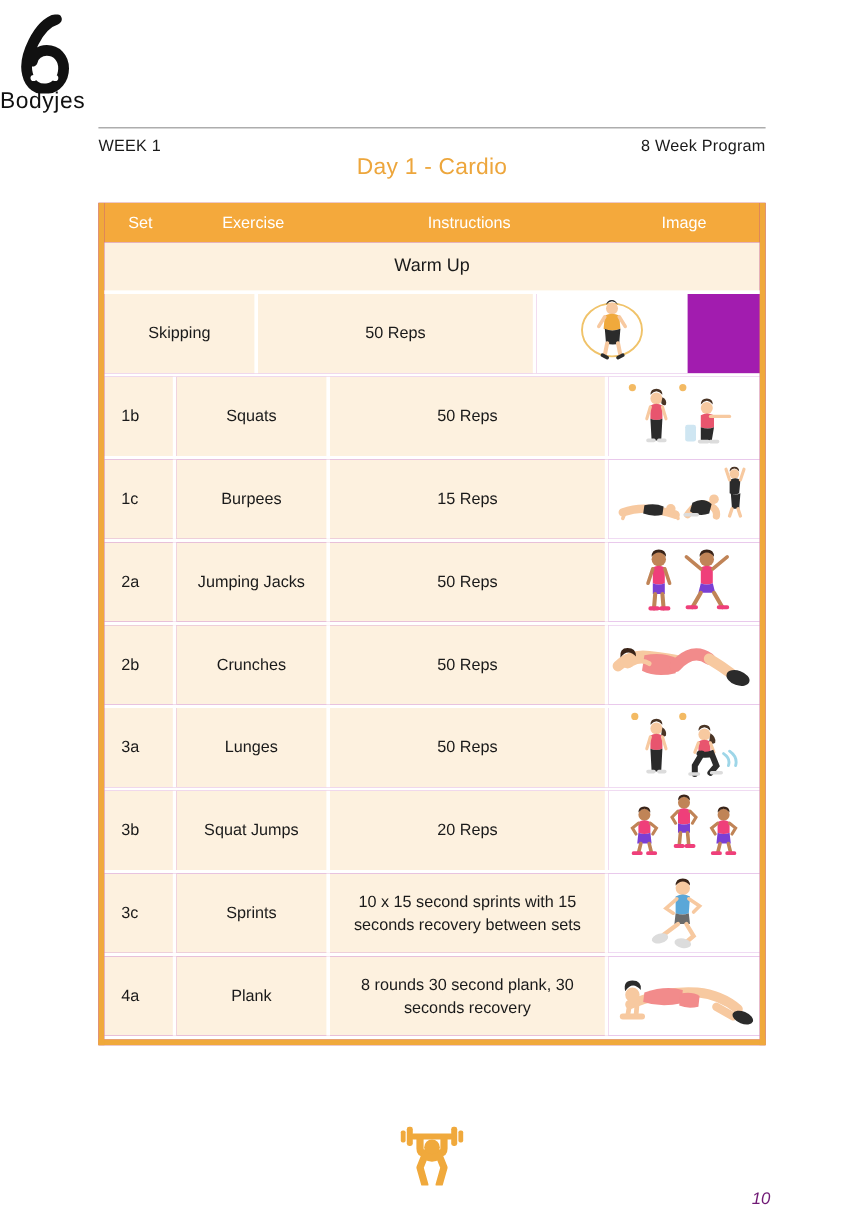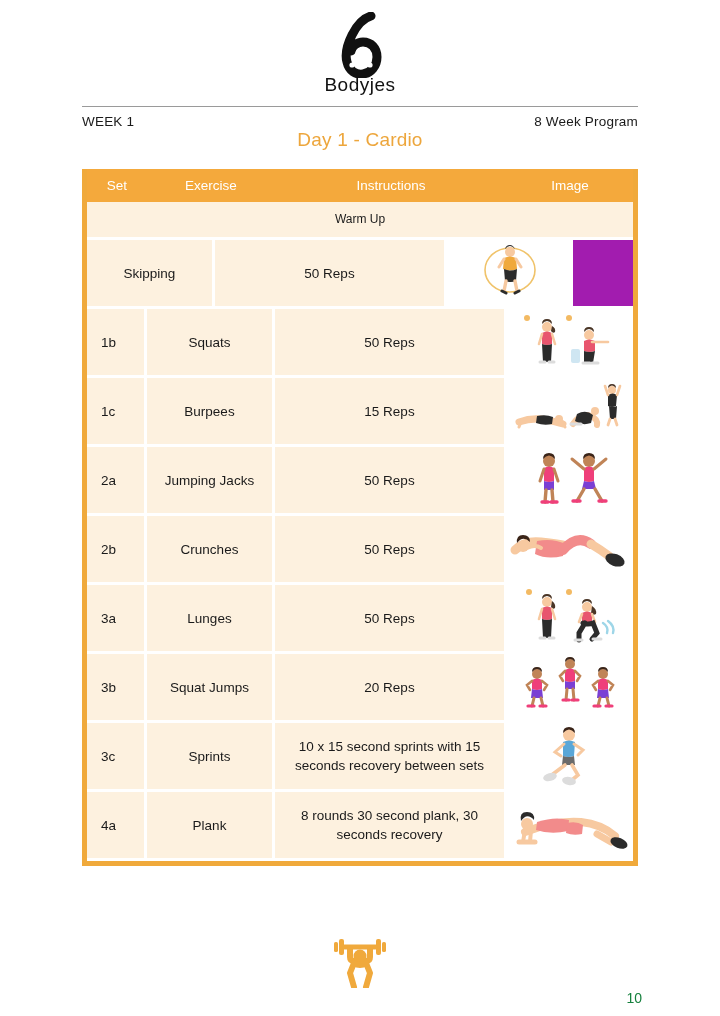--- a/index.html
+++ b/index.html
@@ -13,21 +13,20 @@
     position: relative;
     overflow: hidden;
   }
 
   
   .logo-block {
     width: 100%;
     padding-top: 12px;
     display: flex;
     flex-direction: column;
-    align-items: center;
   }
   .logo-mark {
     width: 72px;
     height: 66px;
     position: relative;
   }
   .logo-mark svg { display: block; }
   .logo-word {
     font-family: "Liberation Sans", sans-serif;
     font-size: 19px;
@@ -82,21 +81,21 @@
     align-items: center;
   }
   .c-set    { width: 60px;  text-align: center; flex: 0 0 60px; }
   .c-ex     { width: 128px; text-align: center; flex: 0 0 128px; }
   .c-ins    { width: 232px; text-align: center; flex: 0 0 232px; }
   .c-img    { width: 126px; text-align: center; flex: 0 0 126px; }
 
   .band {
     background: #fdf1df;
     text-align: center;
-    font-size: 12px;
+    font-size: 15px;
     color: #1a1a1a;
     border-bottom: 3px solid #ffffff;
     padding: 9px 8px;
     line-height: 1.45;
   }
   .band.instructions {
     padding: 13px 24px 15px 24px;
   }
 
   .trow {
@@ -133,21 +132,22 @@
     left: 0; right: 0;
     top: 932px;
     display: flex;
     justify-content: center;
   }
   .page-num {
     position: absolute;
     right: 78px;
     top: 990px;
     font-size: 14px;
-    color: #15803d;
+    color: #701a75;
+    font-style: italic;
   }
 </style>
 </head>
 <body>
 
 <div class="logo-block">
   <div class="logo-mark">
     <svg viewBox="0 0 72 66" width="72" height="66" aria-hidden="true">
       <path d="M47 4 C40 6 33 13 28 23 C23 33 21 43 23 50 C25 59 32 63 39 62
                C47 61 53 54 53 45 C53 36 47 30 39 30 C33 30 28 34 27 39" fill="none" stroke="#111111" stroke-width="9" stroke-linecap="round"></path>

